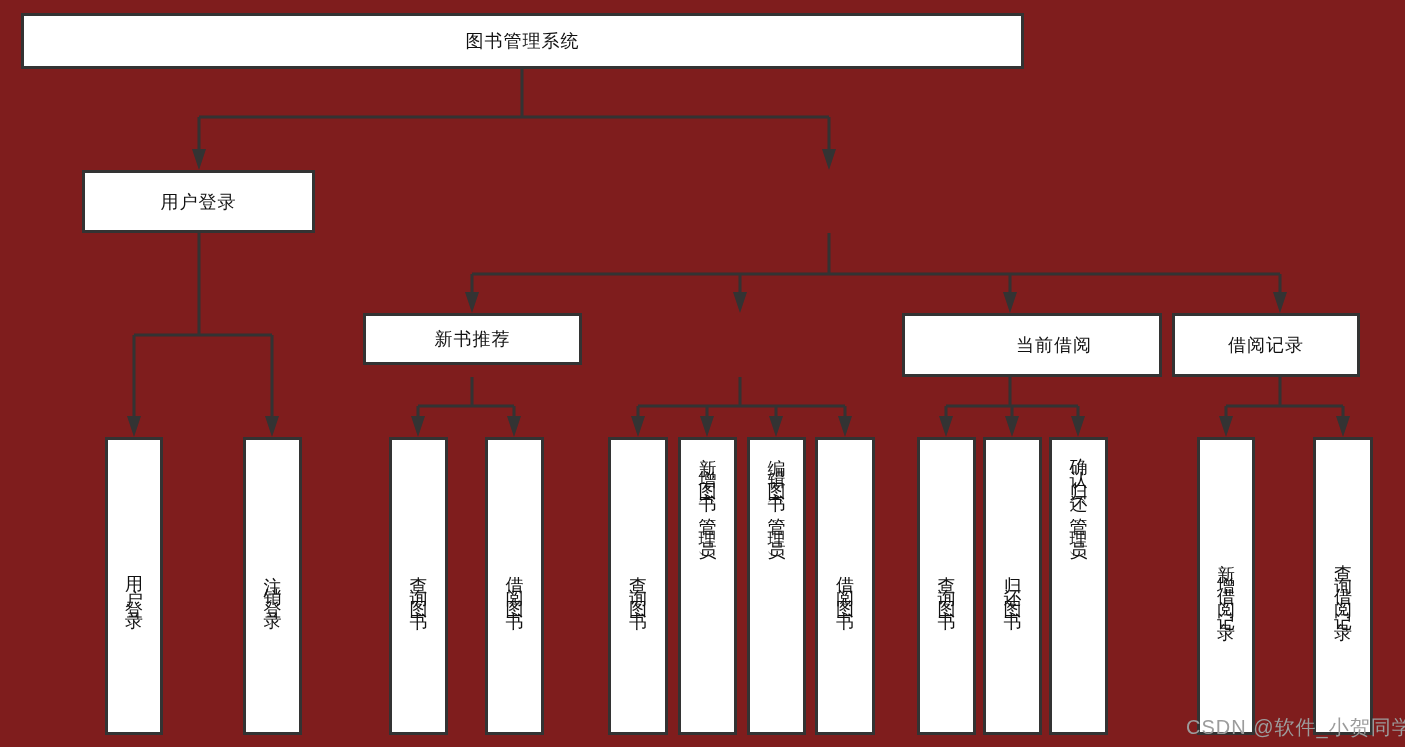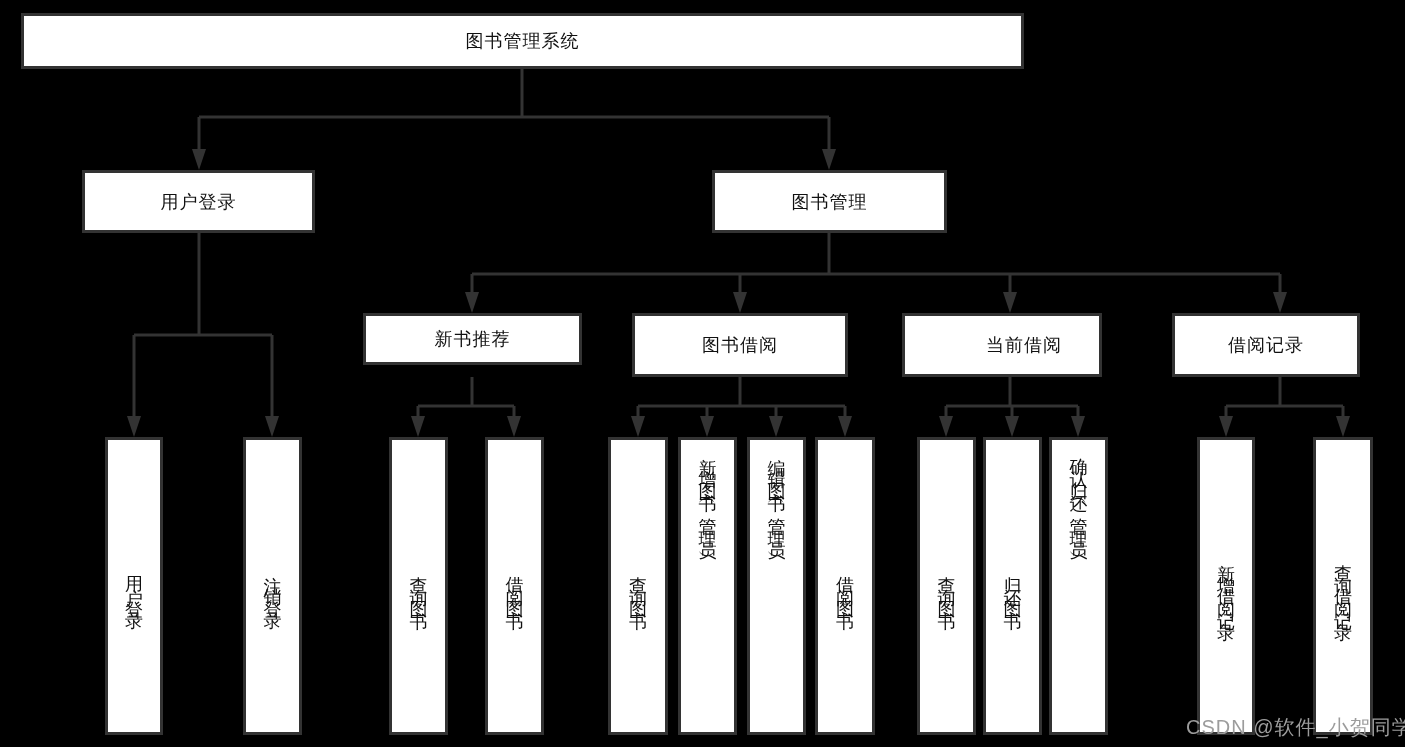--- a/index.html
+++ b/index.html
@@ -1,20 +1,20 @@
 <!DOCTYPE html>
 <html><head>
 <meta charset="utf-8">
 <style>
   html, body { margin: 0; padding: 0; background: #ffffff; }
   .canvas {
     position: relative;
     width: 1405px;
     height: 747px;
-    background: #000000;
+    background: #7f1d1d;
     font-family: "Liberation Sans", "DejaVu Sans", sans-serif;
     overflow: hidden;
   }
   .connectors {
     position: absolute;
     left: 0; top: 0;
     width: 1405px; height: 747px;
     z-index: 1;
   }
   .box {
@@ -96,31 +96,25 @@
     </g>
   </svg>
 
   <div class="box" style="left:21px; top:13px; width:1003px; height:56px;">
     <span>图书管理系统</span>
   </div>
 
   <div class="box" style="left:82px; top:170px; width:233px; height:63px;">
     <span>用户登录</span>
   </div>
-  <div class="box" style="left:712px; top:170px; width:235px; height:63px;">
-    <span>图书管理</span>
-  </div>
 
   <div class="box" style="left:363px; top:313px; width:219px; height:52px;">
     <span>新书推荐</span>
   </div>
-  <div class="box" style="left:632px; top:313px; width:216px; height:64px;">
-    <span>图书借阅</span>
-  </div>
-  <div class="box" style="left:902px; top:313px; width:200px; height:64px;padding-left:44px;">
+  <div class="box" style="left:902px; top:313px; width:260px; height:64px;padding-left:44px;">
     <span>当前借阅</span>
   </div>
   <div class="box" style="left:1172px; top:313px; width:188px; height:64px;">
     <span>借阅记录</span>
   </div>
 
   <div class="box vbox" style="left:105px; top:437px; width:58px; height:298px;">
     <span>用户登录</span>
   </div>
   <div class="box vbox" style="left:243px; top:437px; width:59px; height:298px;">

